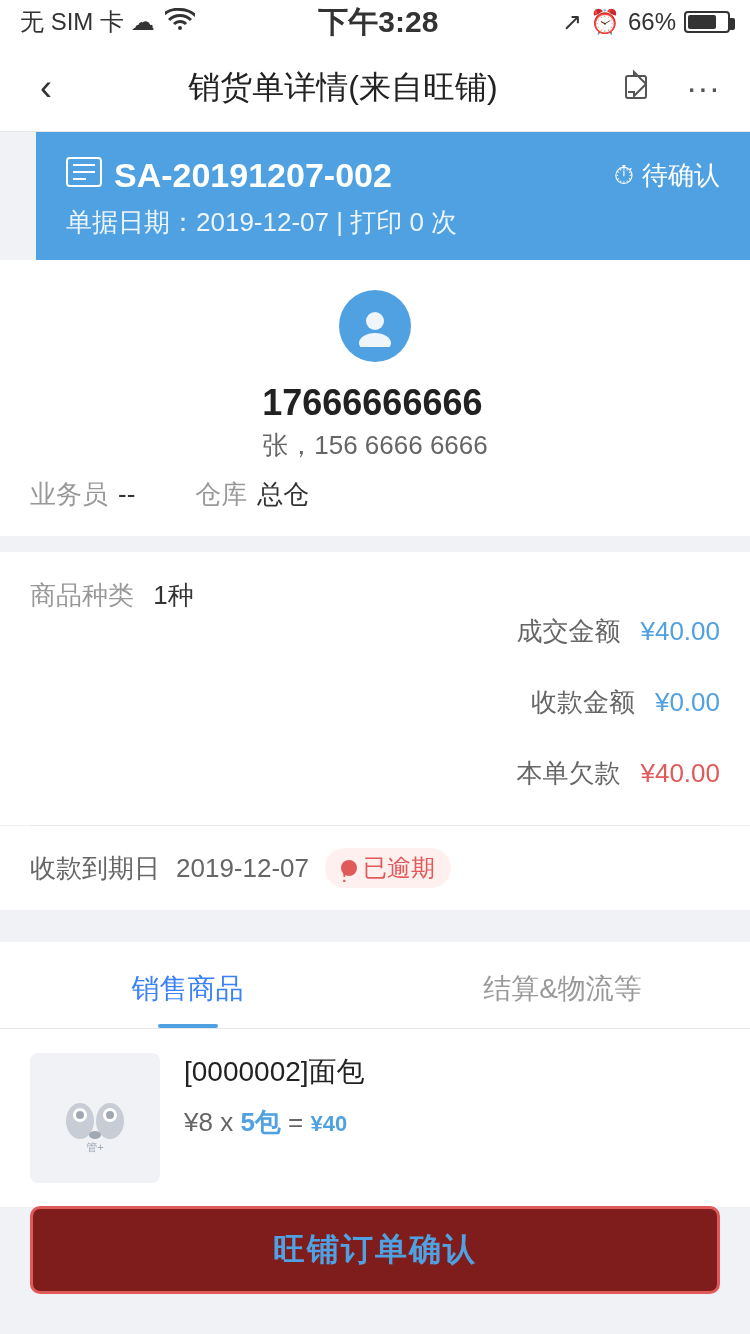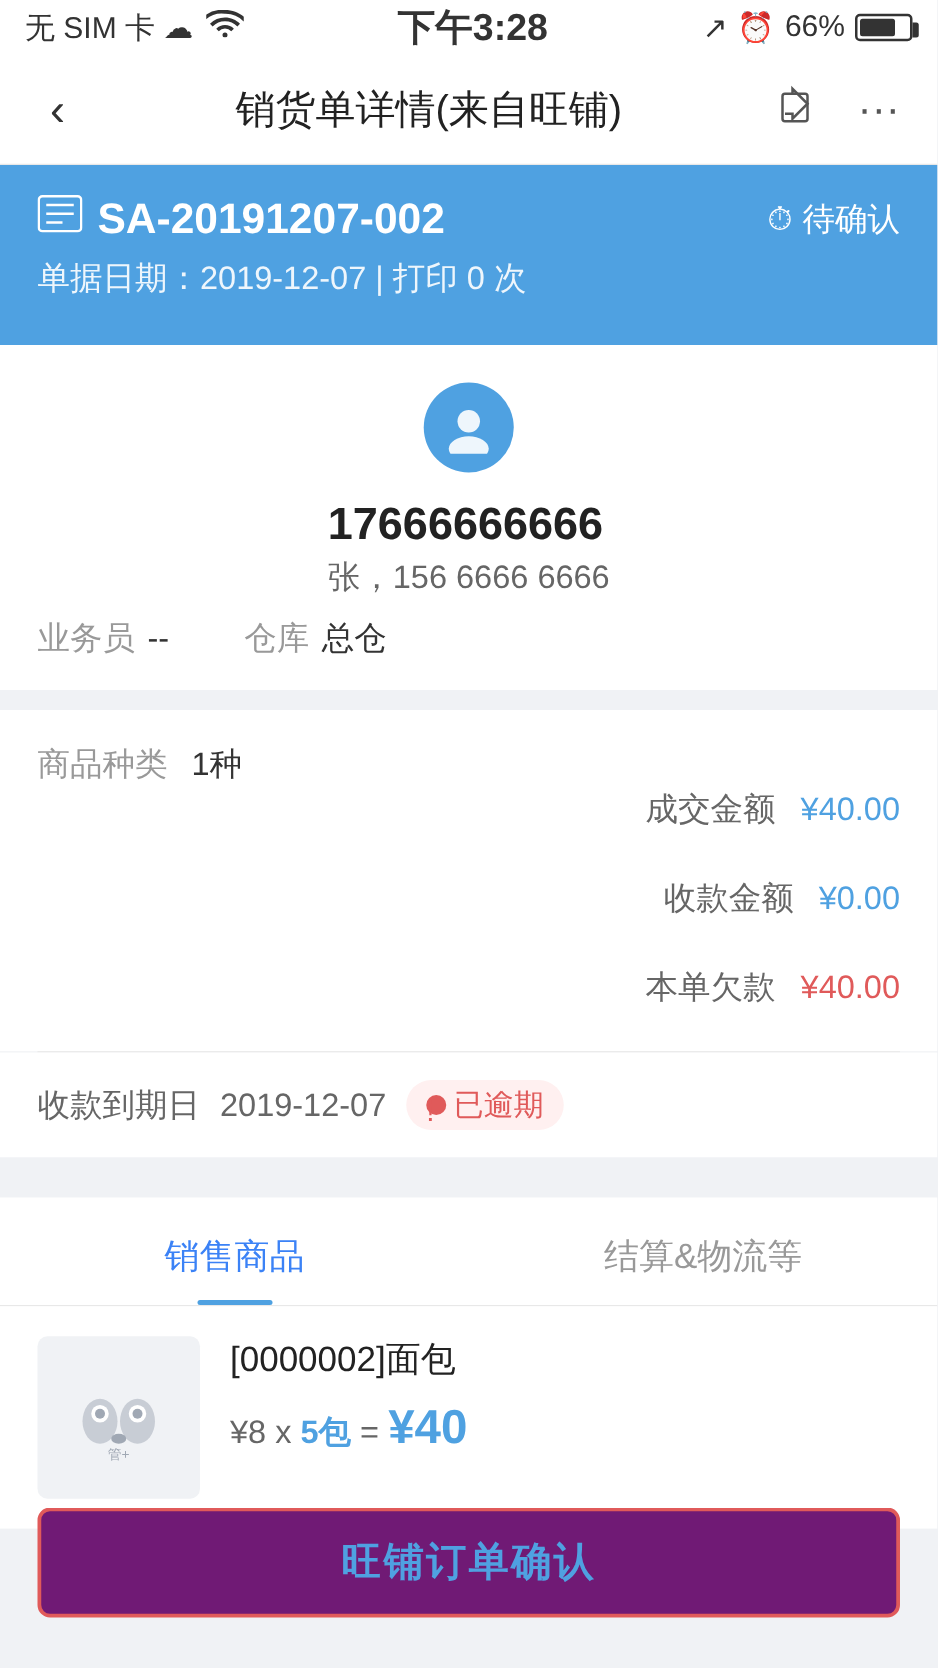--- a/index.html
+++ b/index.html
@@ -47,22 +47,23 @@
       border-bottom: 1px solid #e8e8e8;
     }
     .nav-back { font-size: 36px; color: #333; cursor: pointer; padding: 10px; }
     .nav-title { font-size: 32px; font-weight: 400; color: #222; }
     .nav-right { display: flex; align-items: center; gap: 30px; }
     .nav-right-icon { font-size: 34px; color: #555; cursor: pointer; }
 
     
     .order-header {
       background: #4fa1e1;
-      padding: 24px 30px 36px;
+      padding: 24px 30px 20px;
       margin-top: 0;
+      margin-left: 36px;
     }
     .order-header-top {
       display: flex;
       justify-content: space-between;
       align-items: center;
       margin-bottom: 10px;
     }
     .order-id {
       font-size: 34px;
       font-weight: 700;
@@ -237,21 +238,21 @@
     .product-name {
       font-size: 28px;
       color: #222;
       margin-bottom: 14px;
     }
     .product-price {
       font-size: 26px;
       color: #666;
     }
     .product-price-highlight { color: #4fa1e1; font-weight: 600; margin-top: 16px; }
-    .product-price-total { color: #4fa1e1; font-size: 38px; font-weight: 700; }
+    .product-price-total { color: #4fa1e1; font-size: 22px; font-weight: 700; }
 
     
     .bottom-spacer {
       flex: 1;
       background: #f0f2f5;
       min-height: 200px;
     }
 
     
     .confirm-btn-container {
@@ -259,21 +260,21 @@
       bottom: 40px;
       left: 0;
       width: 750px;
       padding: 0 30px;
       background: transparent;
     }
     .confirm-btn {
       width: 100%;
       height: 88px;
       border: 3px solid #e05a5a;
-      background: #701a75;
+      background: #7f1d1d;
       color: #4fa1e1;
       font-size: 32px;
       font-weight: 600;
       border-radius: 10px;
       cursor: pointer;
       letter-spacing: 2px;
     }
   </style>
 </head>
 <body>

